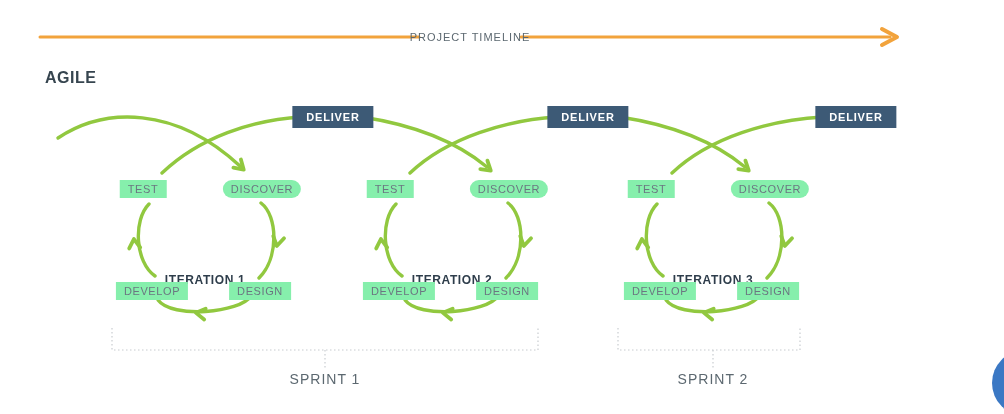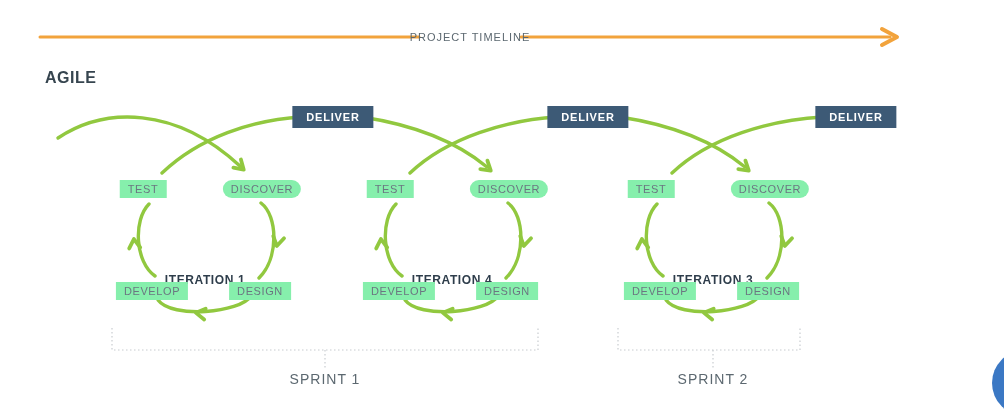--- a/index.html
+++ b/index.html
@@ -139,21 +139,21 @@
     <div class="step-label step-test">TEST</div>
     <div class="step-label step-discover">DISCOVER</div>
     <div class="iteration-name">ITERATION 1</div>
     <div class="step-label step-develop">DEVELOP</div>
     <div class="step-label step-design">DESIGN</div>
   </div>
 
   <div class="iteration i2">
     <div class="step-label step-test">TEST</div>
     <div class="step-label step-discover">DISCOVER</div>
-    <div class="iteration-name">ITERATION 4</div>
+    <div class="iteration-name">ITERATION 2</div>
     <div class="step-label step-develop">DEVELOP</div>
     <div class="step-label step-design">DESIGN</div>
   </div>
 
   <div class="iteration i3">
     <div class="step-label step-test">TEST</div>
     <div class="step-label step-discover">DISCOVER</div>
     <div class="iteration-name">ITERATION 3</div>
     <div class="step-label step-develop">DEVELOP</div>
     <div class="step-label step-design">DESIGN</div>

